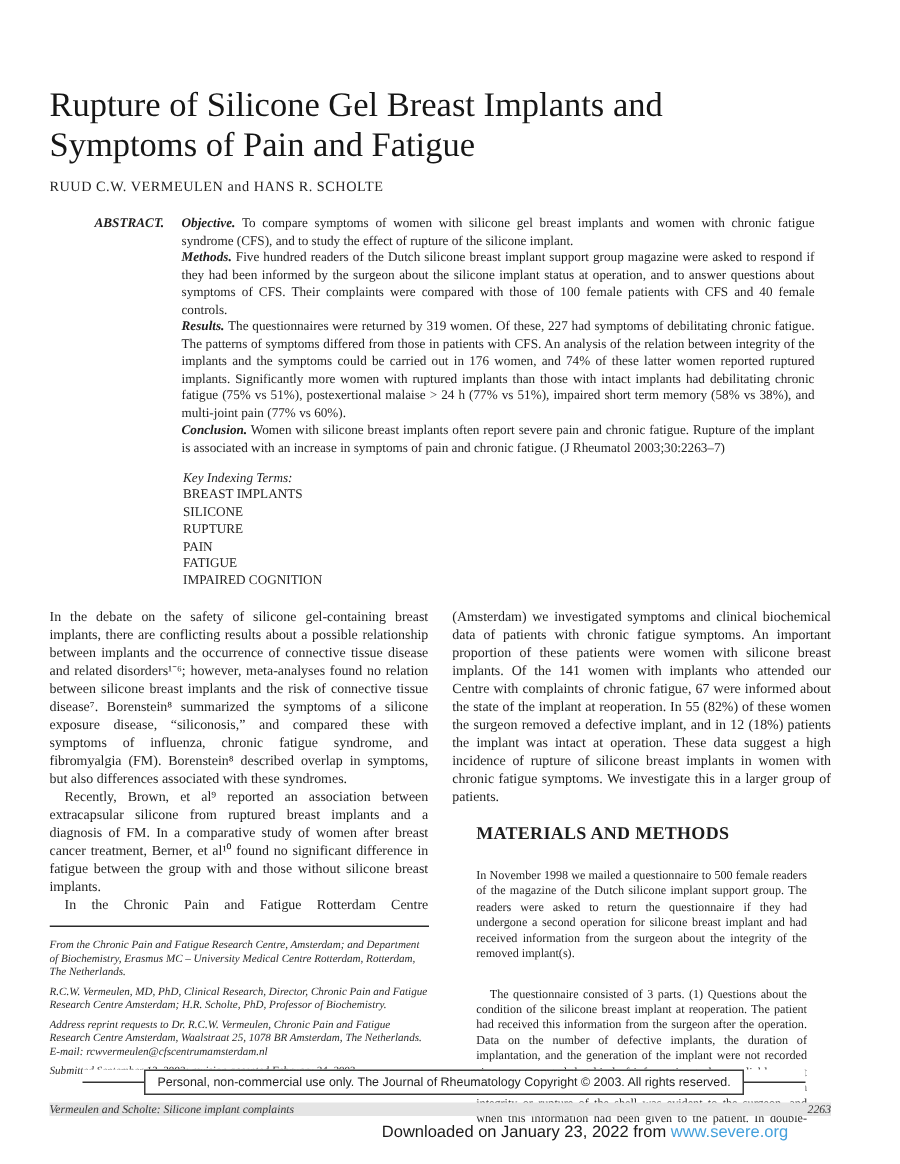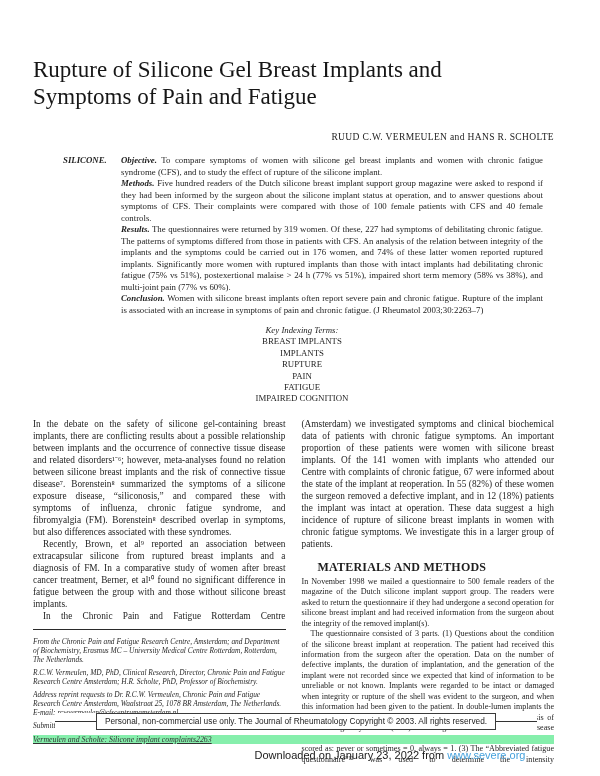--- a/index.html
+++ b/index.html
@@ -12,25 +12,24 @@
     color:#1e1e1e;
   }
   .inner{padding:0 30px 0 33px;}
   .title{
     margin-top:56px;
     font-size:23px;
     line-height:27px;
     color:#161616;
   }
   .authors{
-    margin-top:22px;
+    margin-top:10px;
     font-size:9.5px;
     letter-spacing:0.35px;
     color:#222;
-    text-align:right;
   }
   .abstract{
     margin-top:13px;
     margin-left:30px;
     margin-right:11px;
     display:flex;
   }
   .abstract-label{
     width:58px;
     flex:none;
@@ -45,21 +44,20 @@
     line-height:11.5px;
     text-align:justify;
   }
   .abs-lead{font-style:italic;margin-top:47px;}
   .key-terms{
     margin-top:9px;
     margin-left:89px;
     width:360px;
     font-size:8.8px;
     line-height:11.4px;
-    text-align:center;
   }
   .key-terms-label{font-style:italic;}
   .kt-row{display:flex;justify-content:space-between;flex-direction:column;}
   .columns{
     margin-top:13px;
     display:flex;
     gap:16px;
     height:346px;
     overflow:hidden;
   }
@@ -86,21 +84,21 @@
   }
   .fn-tight{margin-bottom:0;}
   .section-heading{
     margin:10px 0 2px 0;
     font-size:12px;
     font-weight:bold;
     letter-spacing:0.2px;
     padding-left:16px;
   }
   .methods-p{
-    margin:0;
+    margin:16px;
     font-size:8.1px;
     line-height:10.45px;
     text-align:justify;
   }
   .methods-indent{text-indent:9px;}
   .copyright-row{
     position:absolute;
     left:55px;right:47px;top:713px;
     display:flex;
     align-items:center;
@@ -117,25 +115,25 @@
     font-family:"Liberation Sans", sans-serif;
     font-size:8.3px;
     white-space:nowrap;
     color:#222;
     background:#fff;
   }
   .running-footer{
     position:absolute;
     left:33px;right:30px;top:735px;
     display:flex;
+    justify-content:space-between;
     font-style:italic;
     font-size:7.8px;
     color:#333;
-    background:#86efac;
-    text-decoration:underline;
+    background:#e5e5e5;
   }
   .download-line{
     position:absolute;
     left:180px;width:420px;top:749px;
     text-align:center;
     font-family:"Liberation Sans", sans-serif;
     font-size:11px;
     color:#1a1a1a;
   }
   .download-link{color:#45a1dc;text-decoration:none;cursor:pointer;}
@@ -147,34 +145,34 @@
   <div class="inner">
 
     <div class="title">
       <div>Rupture of Silicone Gel Breast Implants and</div>
       <div>Symptoms of Pain and Fatigue</div>
     </div>
 
     <div class="authors">RUUD C.W. VERMEULEN and HANS R. SCHOLTE</div>
 
     <div class="abstract">
-      <div class="abstract-label">SILICONE.</div>
+      <div class="abstract-label">ABSTRACT.</div>
       <div class="abstract-body">
         <p class="abs-p"><b class="abs-lead">Objective.</b> <span>To compare symptoms of women with silicone gel breast implants and women with chronic fatigue syndrome (CFS), and to study the effect of rupture of the silicone implant.</span></p>
         <p class="abs-p"><b class="abs-lead">Methods.</b> <span>Five hundred readers of the Dutch silicone breast implant support group magazine were asked to respond if they had been informed by the surgeon about the silicone implant status at operation, and to answer questions about symptoms of CFS. Their complaints were compared with those of 100 female patients with CFS and 40 female controls.</span></p>
         <p class="abs-p"><b class="abs-lead">Results.</b> <span>The questionnaires were returned by 319 women. Of these, 227 had symptoms of debilitating chronic fatigue. The patterns of symptoms differed from those in patients with CFS. An analysis of the relation between integrity of the implants and the symptoms could be carried out in 176 women, and 74% of these latter women reported ruptured implants. Significantly more women with ruptured implants than those with intact implants had debilitating chronic fatigue (75% vs 51%), postexertional malaise &gt; 24 h (77% vs 51%), impaired short term memory (58% vs 38%), and multi-joint pain (77% vs 60%).</span></p>
         <p class="abs-p"><b class="abs-lead">Conclusion.</b> <span>Women with silicone breast implants often report severe pain and chronic fatigue. Rupture of the implant is associated with an increase in symptoms of pain and chronic fatigue. (J Rheumatol 2003;30:2263–7)</span></p>
       </div>
     </div>
 
     <div class="key-terms">
       <div class="key-terms-label">Key Indexing Terms:</div>
       <div class="kt-row">
         <span>BREAST IMPLANTS</span>
-        <span>IMPLANTS</span>
+        <span>SILICONE</span>
         <span>RUPTURE</span>
       </div>
       <div class="kt-row">
         <span>PAIN</span>
         <span>FATIGUE</span>
         <span>IMPAIRED COGNITION</span>
       </div>
     </div>
 
     <div class="columns">

